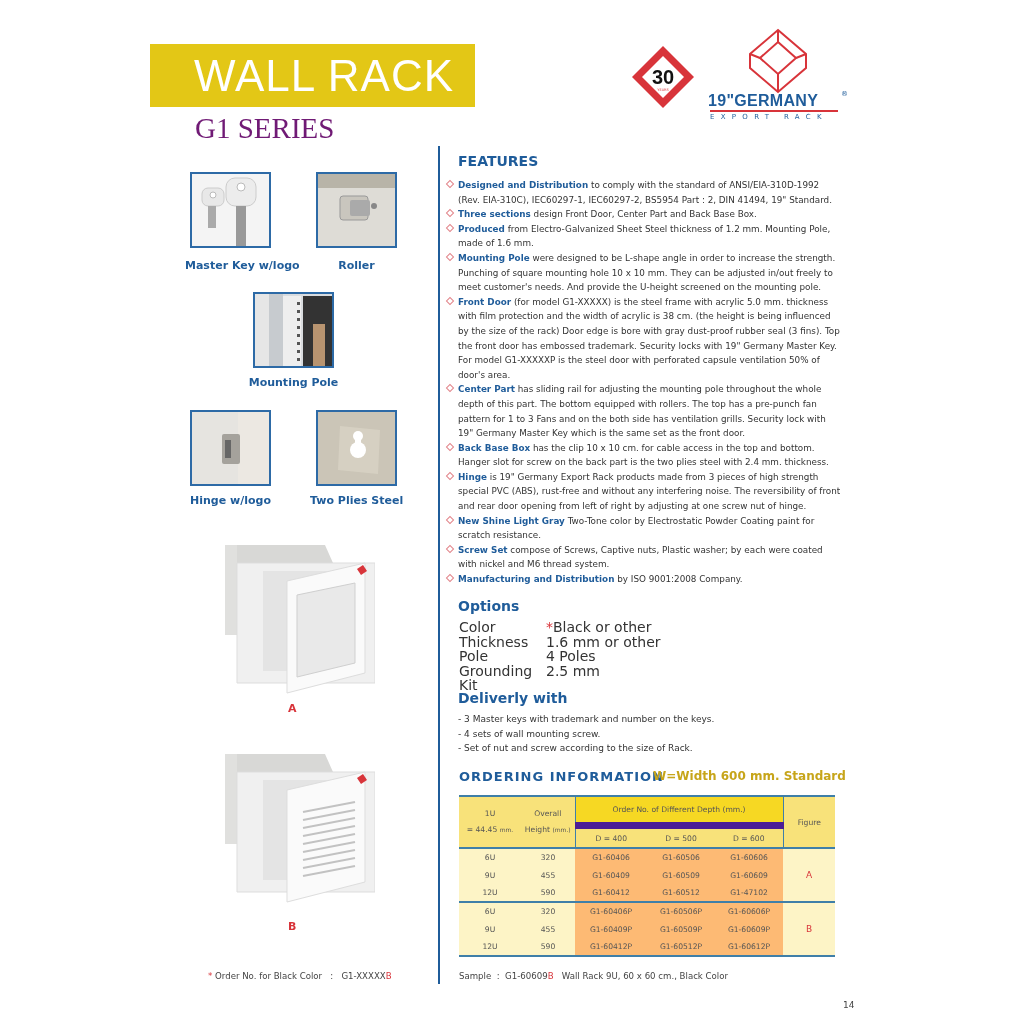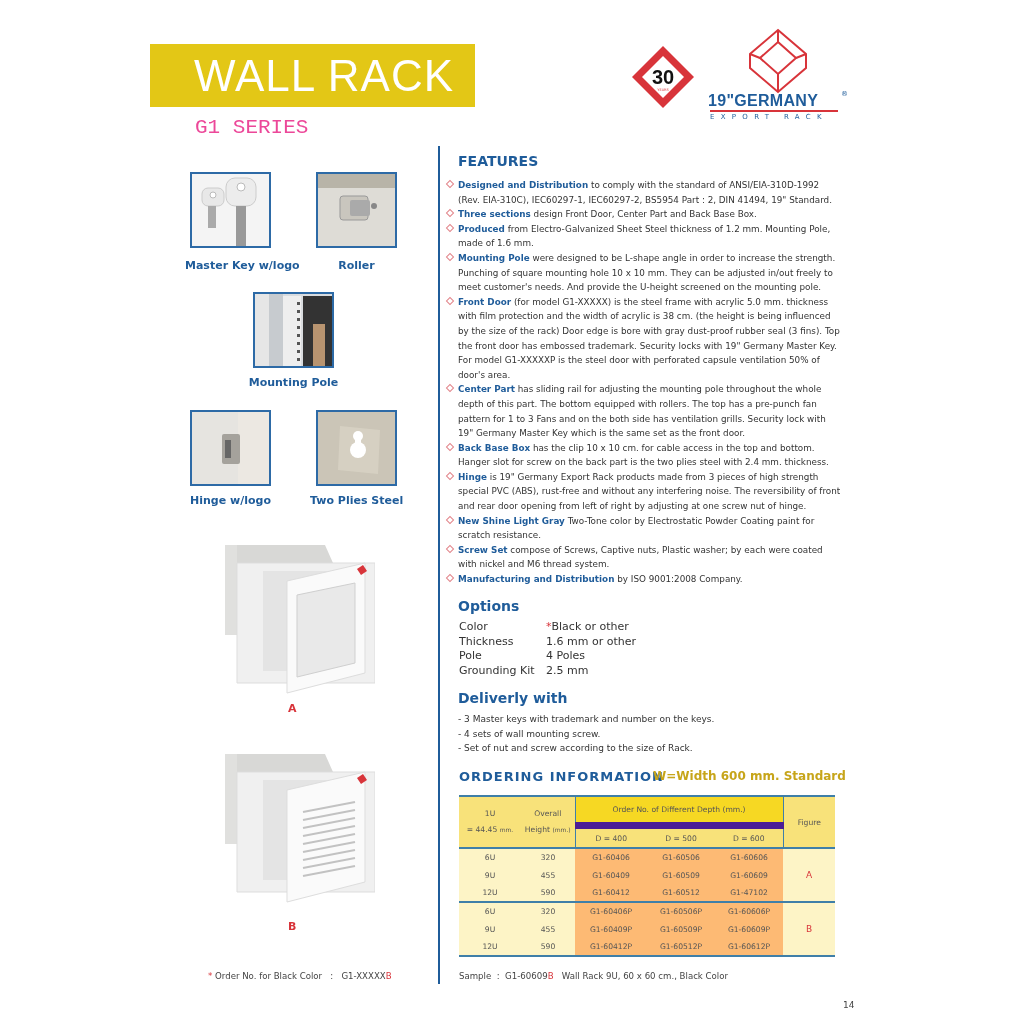--- a/index.html
+++ b/index.html
@@ -1,21 +1,21 @@
 <!DOCTYPE html>
 <html><head>
 <meta charset="utf-8">
 <style>
   * { box-sizing: border-box; margin: 0; padding: 0; }
   html, body { width: 1024px; height: 1024px; background: #ffffff; overflow: hidden; }
   body { position: relative; font-family: "DejaVu Sans", sans-serif; color: #333; }
 
   .title-band { position: absolute; left: 150px; top: 44px; width: 325px; height: 63px; background: #e3c716; }
   .title-band .t { position: absolute; left: 44px; top: 6px; color: #fff; font-family: "Liberation Sans", sans-serif; font-size: 44px; letter-spacing: 1px; line-height: 52px; }
-  .series { position: absolute; left: 195px; top: 110px; color: #ec4899; font-family: Liberation Mono, monospace; font-size: 21px; line-height: 36px; }
+  .series { position: absolute; left: 195px; top: 110px; color: #701a75; font-family: Liberation Serif, serif; font-size: 29px; line-height: 36px; }
 
   .logo30 { position: absolute; left: 630px; top: 44px; width: 66px; height: 66px; }
   .logo-g { position: absolute; left: 708px; top: 28px; width: 140px; height: 98px; }
   .logo-g .cube { position: absolute; left: 40px; top: 0; width: 60px; height: 66px; }
   .logo-g .brand { position: absolute; left: 0; top: 64px; width: 140px; font-family: "Liberation Sans", sans-serif; font-weight: bold; font-size: 16px; color: #1f5c9a; line-height: 18px; letter-spacing: 0.3px; }
   .logo-g .reg { position: absolute; right: 0; top: 62px; font-size: 7px; color: #1f5c9a; }
   .logo-g .uline { position: absolute; left: 2px; top: 82px; width: 128px; height: 2px; background: #d8343a; }
   .logo-g .sub { position: absolute; left: 2px; top: 84px; width: 130px; font-size: 7px; color: #1f5c9a; letter-spacing: 6.3px; line-height: 10px; }
 
   .divider { position: absolute; left: 438px; top: 146px; width: 2px; height: 838px; background: #1f5c9a; }
@@ -25,21 +25,21 @@
 
   .rack { position: absolute; width: 170px; height: 160px; }
   .fig-letter { position: absolute; font-size: 11px; color: #d8343a; font-weight: bold; }
 
   .sec-title { position: absolute; left: 458px; font-family: "DejaVu Sans", sans-serif; color: #1f5c9a; font-size: 14px; font-weight: bold; }
   .features { position: absolute; left: 446px; top: 178px; width: 395px; font-size: 8.8px; line-height: 14.6px; color: #333; }
   .feat { position: relative; padding-left: 12px; }
   .feat .bullet { position: absolute; left: 1px; top: 3px; width: 6px; height: 6px; border: 1.5px solid #e2848a; transform: rotate(45deg); }
   .feat b { color: #1f5c9a; }
 
-  .opts { position: absolute; left: 459px; top: 620px; font-size: 11px; line-height: 14.6px; color: #333; }
+  .opts { position: absolute; left: 459px; top: 620px; font-size: 14px; line-height: 14.6px; color: #333; }
   .opts .row { display: flex; }
   .opts .k { width: 87px; }
   .opts .star { color: #d8343a; }
 
   .deliv { position: absolute; left: 458px; top: 712px; font-size: 9px; line-height: 14.6px; color: #333; }
 
   .ord-title { position: absolute; left: 459px; top: 769px; color: #1f5c9a; font-size: 13px; font-weight: bold; letter-spacing: 1px; }
   .ord-std { position: absolute; left: 653px; top: 769px; color: #c7a51a; font-size: 12px; font-weight: bold; }
 
   table.ord { position: absolute; left: 459px; top: 795px; width: 376px; border-collapse: collapse; font-size: 7.6px; color: #555; text-align: center; }

